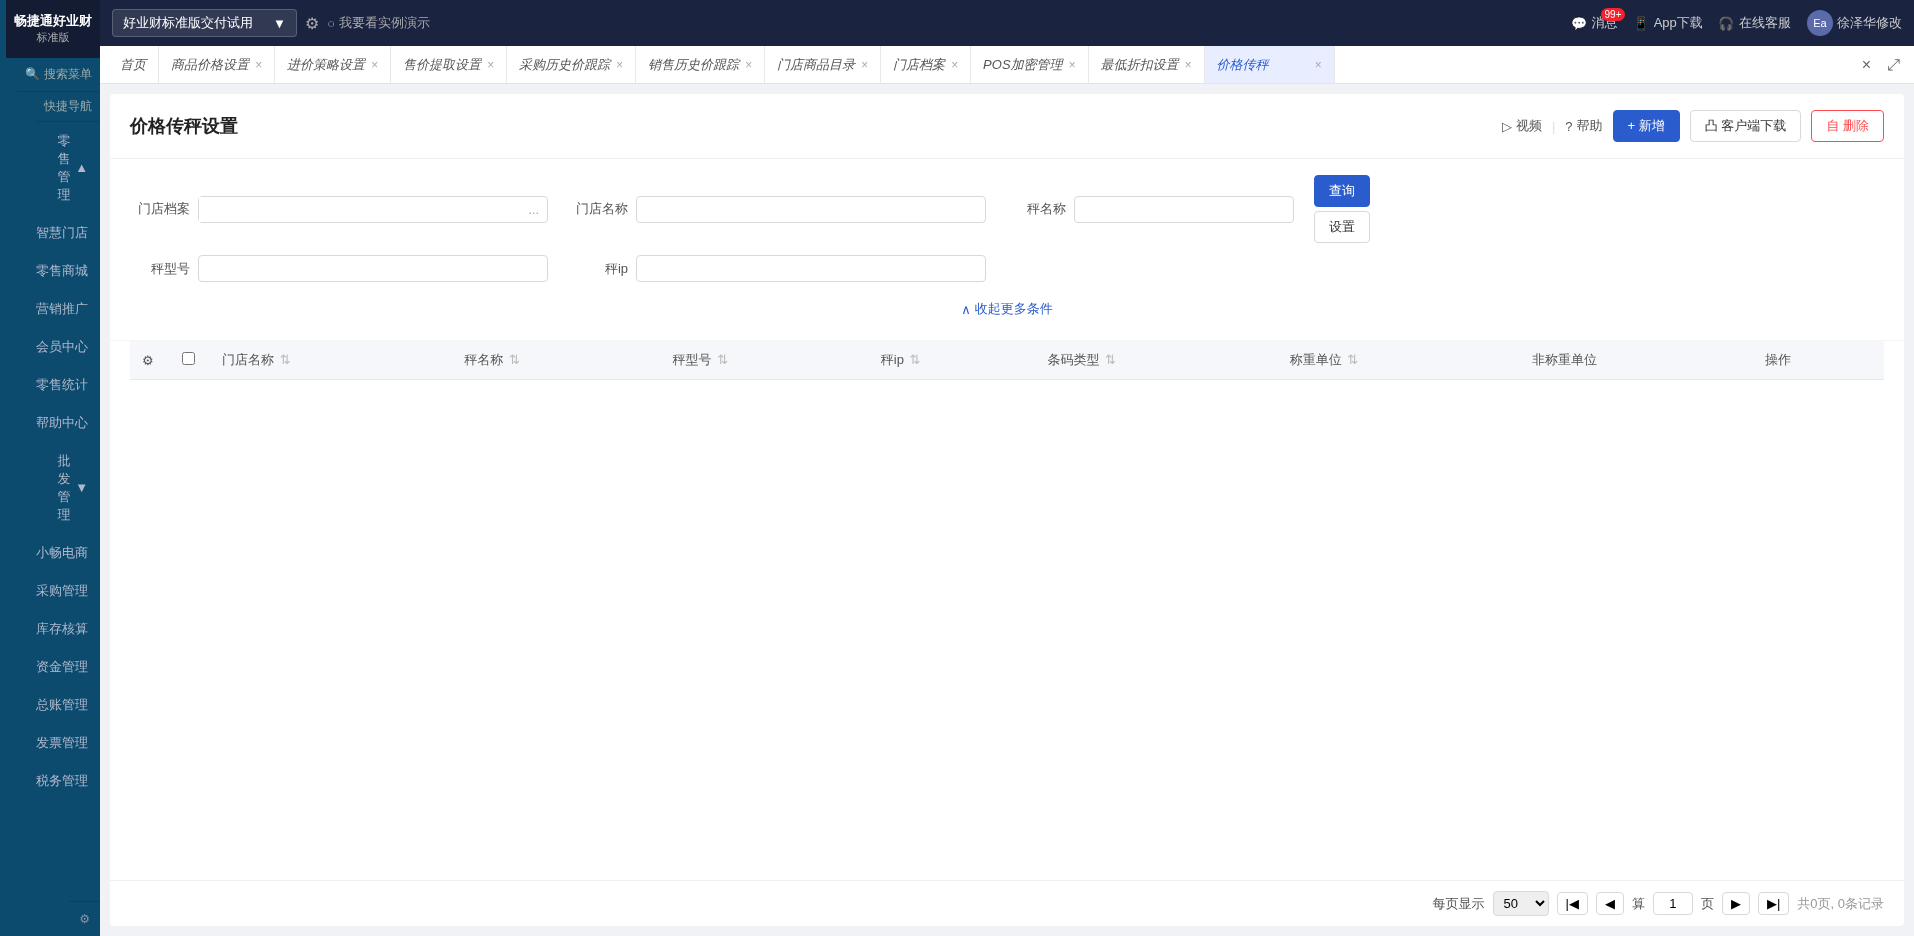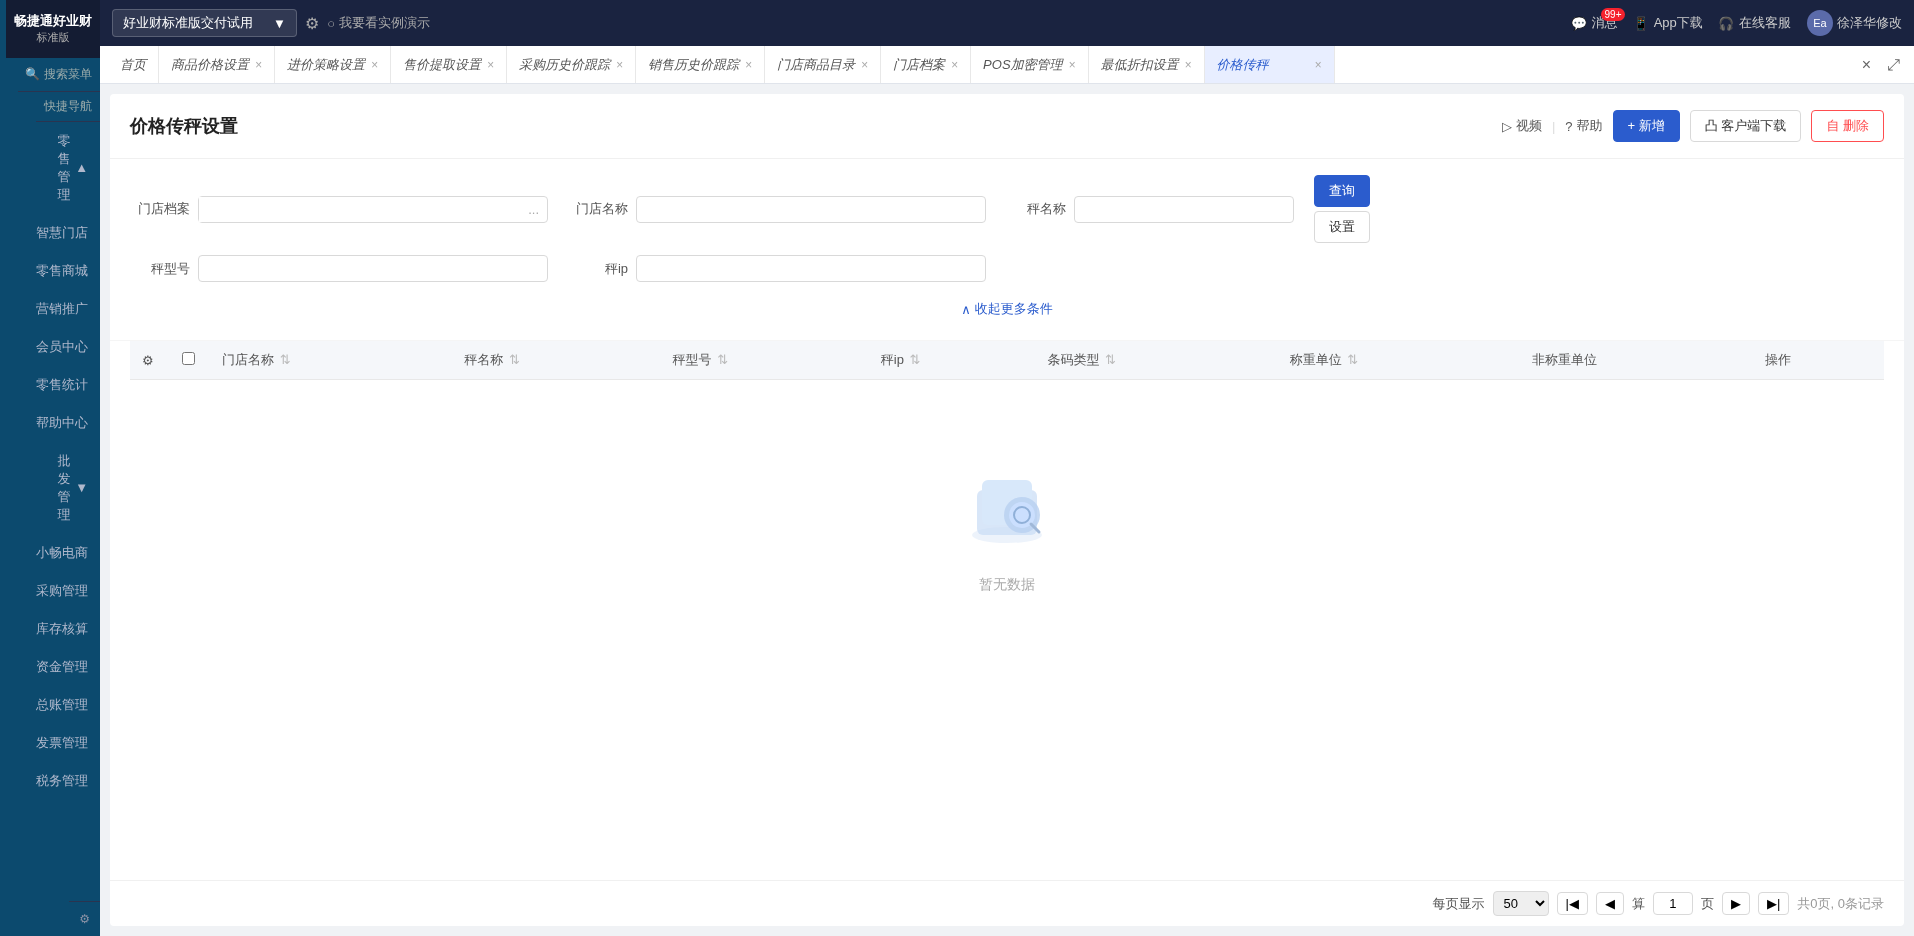--- a/index.html
+++ b/index.html
@@ -352,34 +352,20 @@
             </th>
             <th>
               <span>操作</span>
             </th>
           </tr>
         </thead>
         <tbody>
         </tbody>
       </table>
 
-      <div class="empty-state">
-        <div class="empty-icon">
-          <svg viewBox="0 0 100 100" width="100" height="100">
-            <ellipse cx="50" cy="75" rx="35" ry="8" fill="#dce8f8" opacity="0.5"></ellipse>
-            <rect x="20" y="30" width="60" height="45" rx="6" fill="#c8dcf5" opacity="0.7"></rect>
-            <rect x="25" y="20" width="50" height="45" rx="6" fill="#d8e8fa"></rect>
-            <circle cx="65" cy="55" r="18" fill="#b8d0f0" opacity="0.8"></circle>
-            <circle cx="65" cy="55" r="13" fill="#cce0ff" opacity="0.9"></circle>
-            <line x1="74" y1="64" x2="82" y2="72" stroke="#a0b8d8" stroke-width="3" stroke-linecap="round"></line>
-            <circle cx="65" cy="55" r="8" fill="none" stroke="#90b0d8" stroke-width="2"></circle>
-          </svg>
-        </div>
-        <div class="empty-text">暂无数据</div>
-      </div>
     </div>
 
     <div class="pagination-bar">
       <span>每页显示</span>
       <select>
         <option value="50">50</option>
         <option value="10">10</option>
         <option value="20">20</option>
         <option value="100">100</option>
       </select>

